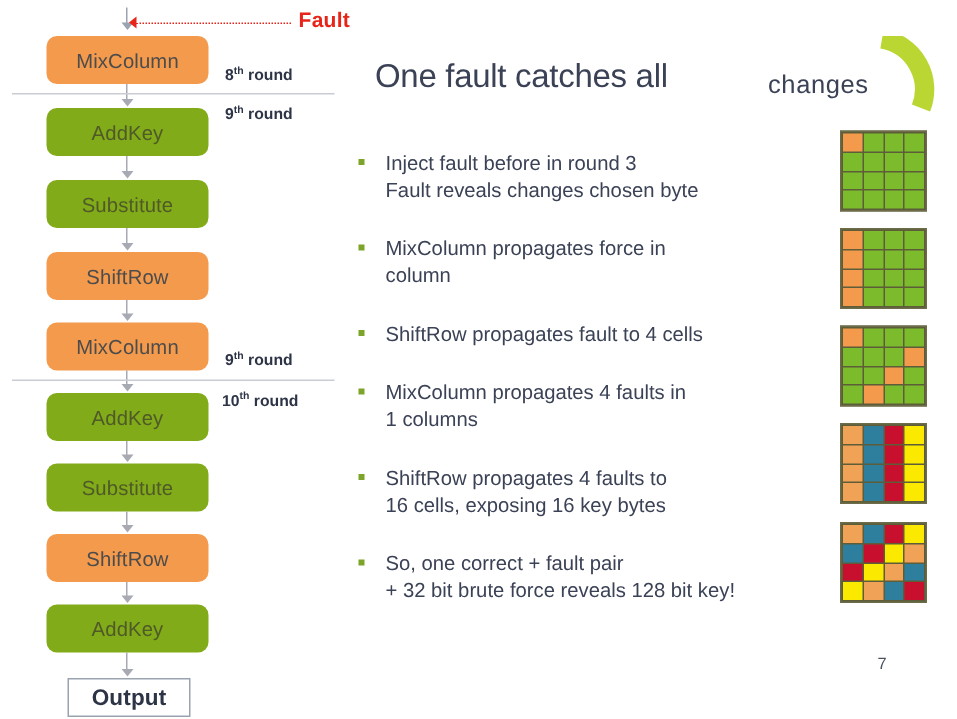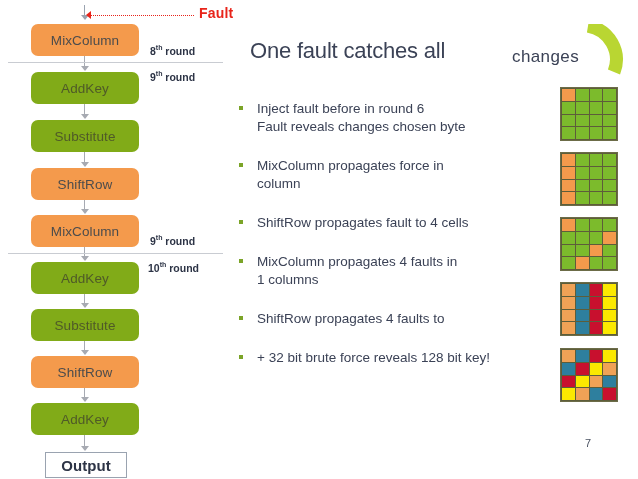--- a/index.html
+++ b/index.html
@@ -218,43 +218,45 @@
   <div id="logo">
     <div id="logo-word">changes</div>
     <svg id="logo-arc" width="48" height="56" viewBox="0 0 48 56">
       <path d="M 4 2 A 34 34 0 0 1 30 48" fill="none" stroke="#b9d632" stroke-width="13"></path>
     </svg>
   </div>
 
   <div id="bullets">
     <div class="bullet">
       <span class="dot"></span>
-      <span>Inject fault before in round 6</span>
+      <span>Inject fault before in round 3</span>
       <span class="line2">Fault reveals changes chosen byte</span>
     </div>
     <div class="bullet">
       <span class="dot"></span>
       <span>MixColumn propagates force in</span>
       <span class="line2">column</span>
     </div>
     <div class="bullet">
       <span class="dot"></span>
       <span>ShiftRow propagates fault to 4 cells</span>
     </div>
     <div class="bullet">
       <span class="dot"></span>
       <span>MixColumn propagates 4 faults in</span>
       <span class="line2">1 columns</span>
     </div>
     <div class="bullet">
       <span class="dot"></span>
       <span>ShiftRow propagates 4 faults to</span>
-    </div>
-    <div class="bullet">
-      <span class="dot"></span>
+      <span class="line2">16 cells, exposing 16 key bytes</span>
+    </div>
+    <div class="bullet">
+      <span class="dot"></span>
+      <span>So, one correct + fault pair</span>
       <span class="line2">+ 32 bit brute force reveals 128 bit key!</span>
     </div>
   </div>
 
   <div class="grid" style="left:560px; top:87px">
       <div class="cell" style="background: rgb(244, 154, 76);"></div>
       <div class="cell" style="background: rgb(124, 187, 44);"></div>
       <div class="cell" style="background: rgb(124, 187, 44);"></div>
       <div class="cell" style="background: rgb(124, 187, 44);"></div>
       <div class="cell" style="background: rgb(124, 187, 44);"></div>

